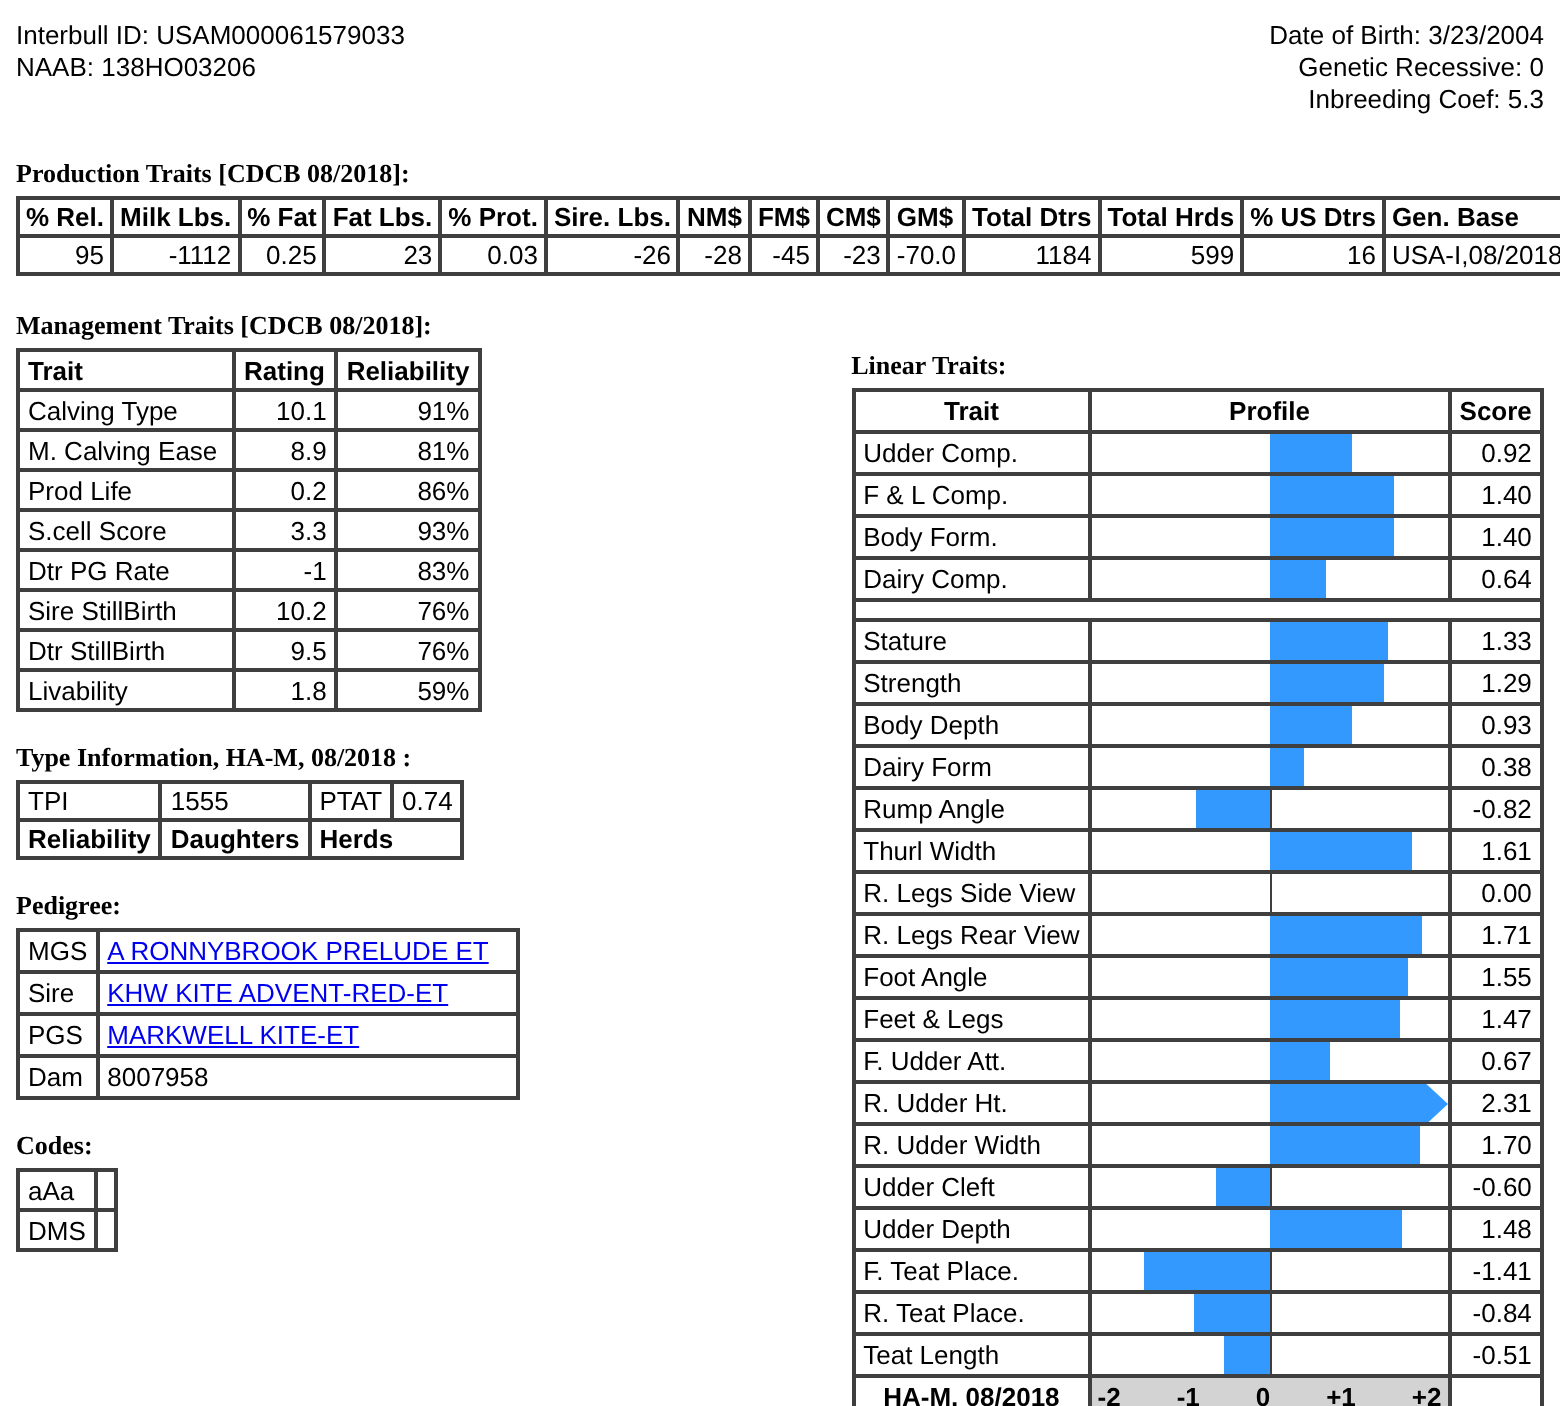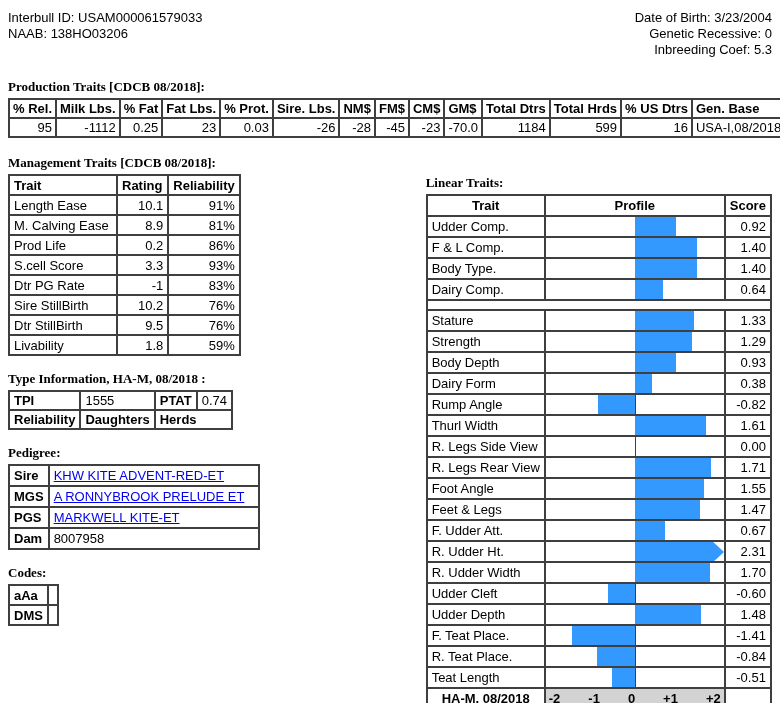--- a/index.html
+++ b/index.html
@@ -28,21 +28,21 @@
 
   .main { display:flex; margin-top:17px; }
   .left-col { width:422px; }
   .right-col { width:350px;margin-top:20px; }
 
   .mgmt td, .mgmt th { height:16px; }
   .block { margin-top:15px; }
 
   .ped a { color:var(--link); text-decoration:underline; }
   .ped td { height:17px; }
-  .ped .lbl, .codes .lbl, .type b { font-weight:bold; }
+  .ped .lbl, .codes .lbl, .type b { font-weight:normal; }
 
   .codes td { height:16px; }
 
   
   .linear td, .linear th { height:17px; }
   .linear th { text-align:center; }
   .linear td.p { padding:0; position:relative; }
   .linear .cl { position:absolute; left:50%; top:0; bottom:0; width:1px; background:#3f3f3f; }
   .linear .bar { position:absolute; top:0; bottom:0; background:var(--bar); }
   .linear .bar.over::after {
@@ -142,21 +142,21 @@
               <col style="width:45px">
               <col style="width:71px">
             </colgroup>
           <tbody>
               <tr>
             <th>Trait</th>
             <th>Rating</th>
             <th>Reliability</th>
           </tr>
           <tr>
-                <td>Length Ease</td>
+                <td>Calving Type</td>
                 <td class="num">10.1</td>
                 <td class="num">91%</td>
               </tr>
           <tr>
                 <td>M. Calving Ease</td>
                 <td class="num">8.9</td>
                 <td class="num">81%</td>
               </tr>
           <tr>
                 <td>Prod Life</td>
@@ -219,26 +219,26 @@
 
       <div class="block">
         <div class="sec-title">Pedigree:</div>
         <table class="ped">
           <colgroup>
               <col style="width:38px">
               <col style="width:210px">
             </colgroup>
           <tbody>
               <tr>
+                <td class="lbl">MGS</td>
+                <td><a href="#">A RONNYBROOK PRELUDE ET</a></td>
+              </tr>
+          <tr>
                 <td class="lbl">Sire</td>
                 <td><a href="#">KHW KITE ADVENT-RED-ET</a></td>
-              </tr>
-          <tr>
-                <td class="lbl">MGS</td>
-                <td><a href="#">A RONNYBROOK PRELUDE ET</a></td>
               </tr>
           <tr>
                 <td class="lbl">PGS</td>
                 <td><a href="#">MARKWELL KITE-ET</a></td>
               </tr>
           <tr>
                 <td class="lbl">Dam</td>
                 <td>8007958</td>
               </tr>
         </tbody>
@@ -292,21 +292,21 @@
             </tr>
         <tr>
               <td>F &amp; L Comp.</td>
               <td class="p">
                 <div class="cl"></div>
                 <div class="bar" style="width: 35%; left: 50%;"></div>
               </td>
               <td class="s">1.40</td>
             </tr>
         <tr>
-              <td>Body Type.</td>
+              <td>Body Form.</td>
               <td class="p">
                 <div class="cl"></div>
                 <div class="bar" style="width: 35%; left: 50%;"></div>
               </td>
               <td class="s">1.40</td>
             </tr>
         <tr>
               <td>Dairy Comp.</td>
               <td class="p">
                 <div class="cl"></div>

